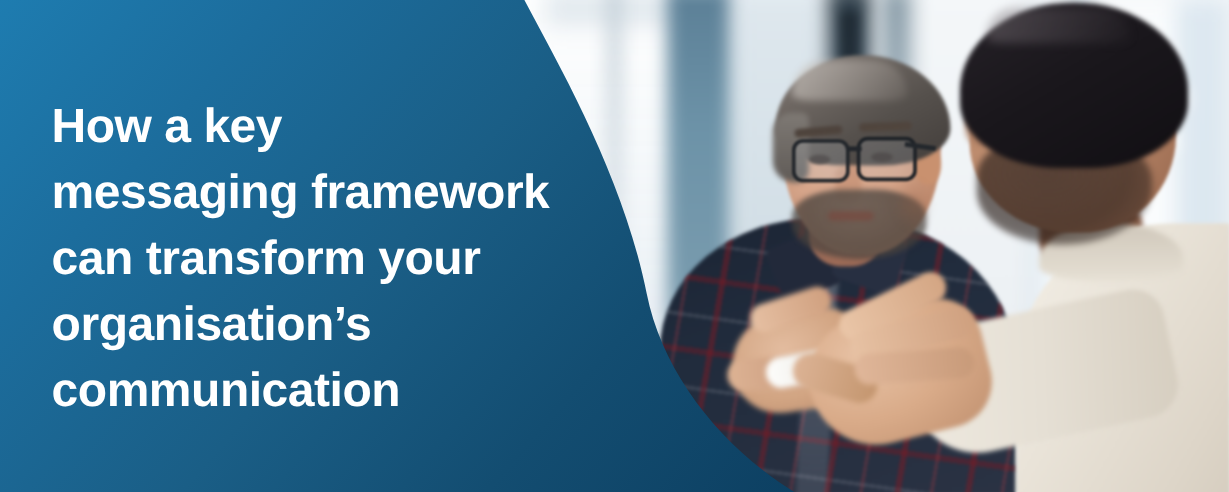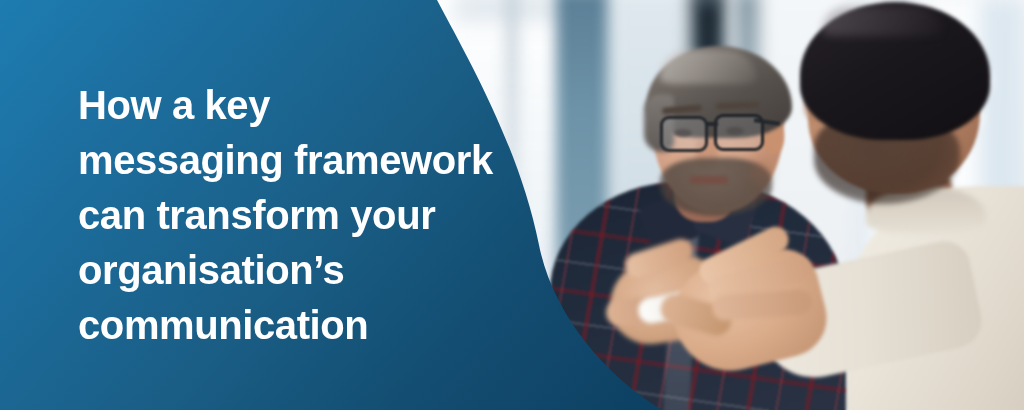--- a/index.html
+++ b/index.html
@@ -390,21 +390,20 @@
   
   .headline{
     position:absolute; left:43px; top:78px;
     width:460px;
     font-size:40px;
     font-weight:700;
     line-height:55px;
     letter-spacing:-0.4px;
     color:#ffffff;
     white-space:pre-line;
-    margin-left:35px;
   }
 </style>
 </head>
 <body>
 
 <div class="banner">
 
   <div class="photo">
 
     <div class="win-left"></div>

